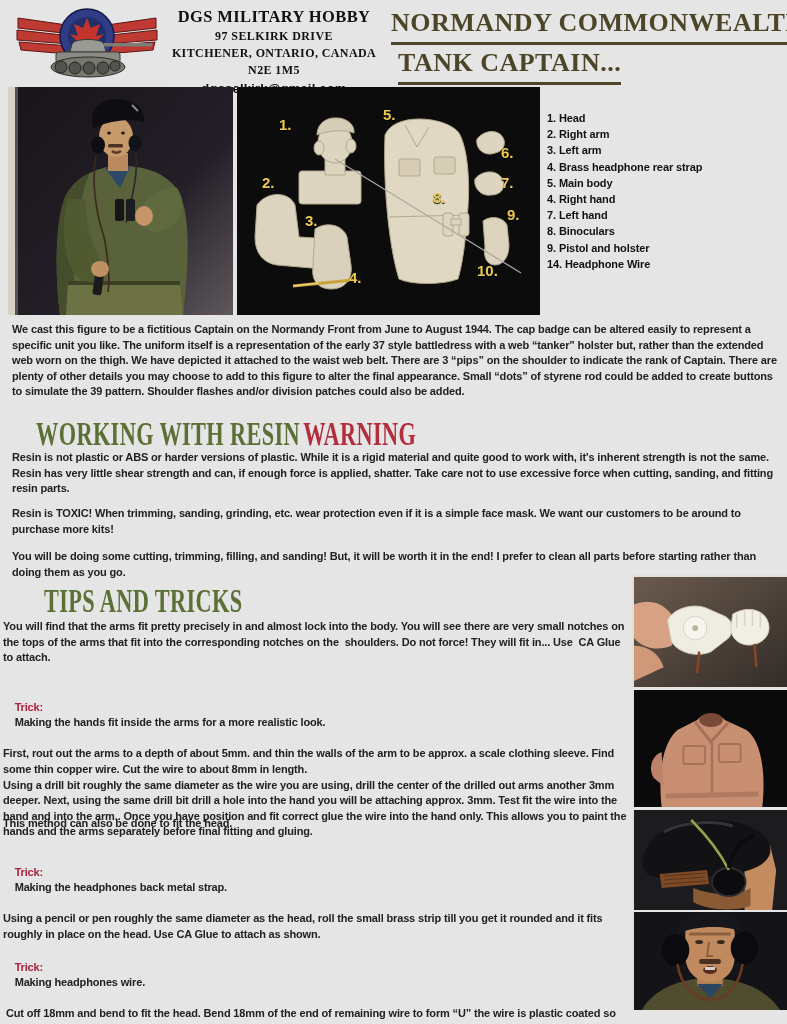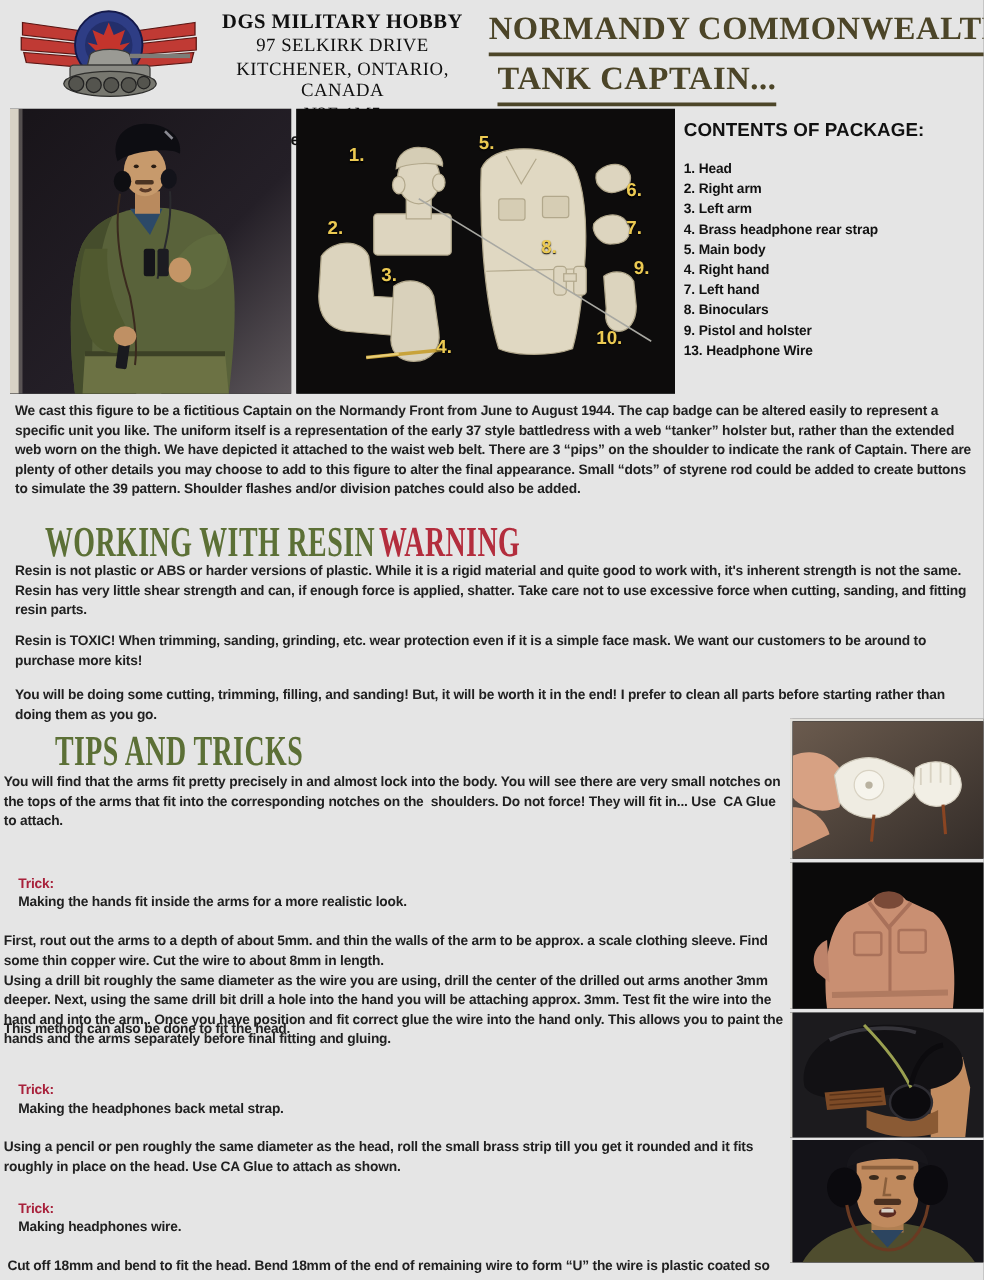--- a/index.html
+++ b/index.html
@@ -7,21 +7,21 @@
   .page {
     position:relative; width:787px; height:1024px; margin:0 auto;
     background:#e5e5e5; overflow:hidden;
     font-family:"Liberation Sans", sans-serif;
   }
   .abs { position:absolute; }
 
   
   .company { text-align:center; color:#101010; font-family:"Liberation Serif", serif; }
   .company-name { font-size:16.5px; font-weight:bold; letter-spacing:.4px; }
-  .company-line { font-size:15px; font-weight:normal; letter-spacing:.4px; margin-top:2px; }
+  .company-line { font-size:12px; font-weight:bold; letter-spacing:.4px; margin-top:2px; }
   .company-email { font-size:13px; font-weight:bold; font-family:"Liberation Sans", sans-serif; margin-top:3px; letter-spacing:.2px; }
 
   .doc-title { line-height:36px; }
   .title-line {
     display:inline-block; font-family:"Liberation Serif", serif; font-weight:bold;
     font-size:26px; color:#4c4528; letter-spacing:.5px; white-space:nowrap;
     border-bottom:3.5px solid #4c4528; padding-bottom:1px;
   }
 
   
@@ -177,32 +177,31 @@
     <span class="label-yellow" style="left:112px; top:183px;">4.</span>
     <span class="label-yellow" style="left:146px; top:20px;">5.</span>
     <span class="label-yellow" style="left:264px; top:58px;">6.</span>
     <span class="label-yellow" style="left:264px; top:88px;">7.</span>
     <span class="label-yellow" style="left:196px; top:103px;">8.</span>
     <span class="label-yellow" style="left:270px; top:120px;">9.</span>
     <span class="label-yellow" style="left:240px; top:176px;">10.</span>
   </div>
 
   <div class="abs" style="left:547px; top:96px; width:238px;">
-    <div class="contents-heading">CONTENTS OF PACKAGE:</div>
     <ul class="contents-list">
       <li>1. Head</li>
       <li>2. Right arm</li>
       <li>3. Left arm</li>
       <li>4. Brass headphone rear strap</li>
       <li>5. Main body</li>
       <li>4. Right hand</li>
       <li>7. Left hand</li>
       <li>8. Binoculars</li>
       <li>9. Pistol and holster</li>
-      <li>13. Headphone Wire</li>
+      <li>14. Headphone Wire</li>
     </ul>
   </div>
 
   <div class="abs body-text" style="left:12px; top:322px; width:766px;">We cast this figure to be a fictitious Captain on the Normandy Front from June to August 1944. The cap badge can be altered easily to represent a specific unit you like. The uniform itself is a representation of the early 37 style battledress with a web “tanker” holster but, rather than the extended web worn on the thigh. We have depicted it attached to the waist web belt. There are 3 “pips” on the shoulder to indicate the rank of Captain. There are plenty of other details you may choose to add to this figure to alter the final appearance. Small “dots” of styrene rod could be added to create buttons to simulate the 39 pattern. Shoulder flashes and/or division patches could also be added.</div>
 
   <div class="abs" style="left:36px; top:414px; height:34px;">
     <span class="stencil-wrap">
       <span class="stencil stencil-green">WORKING WITH RESIN</span>
       <span class="stencil stencil-red">WARNING</span>
     </span>

